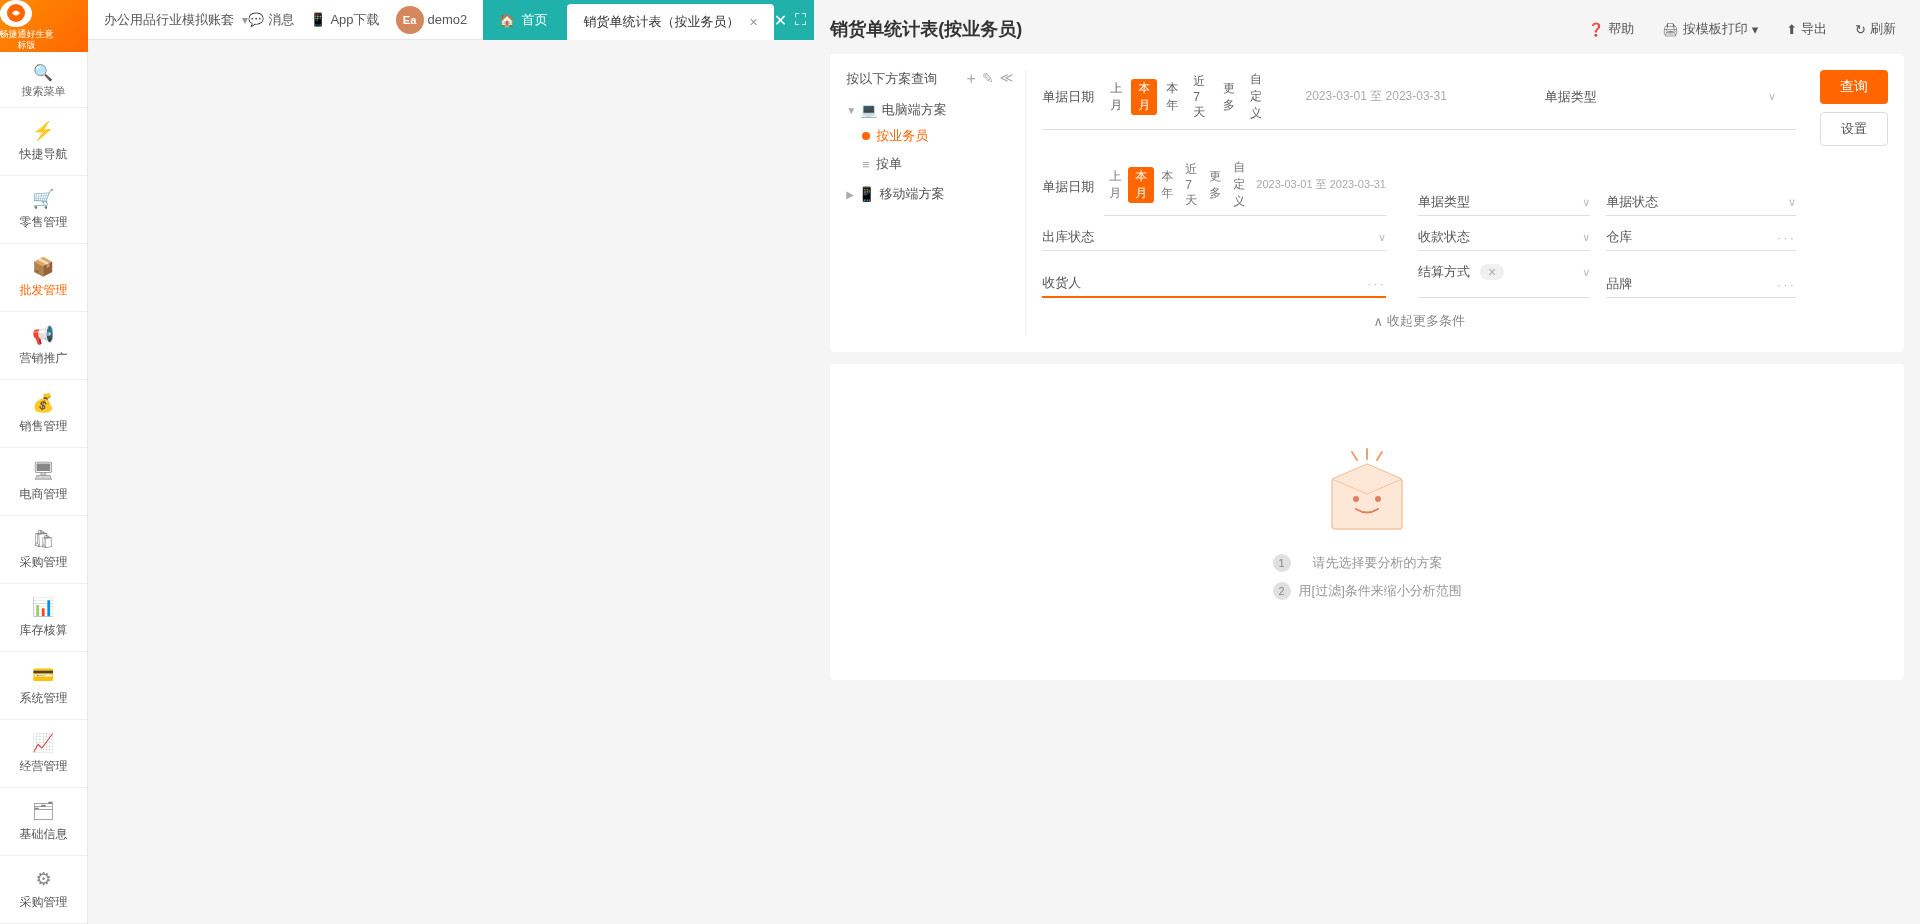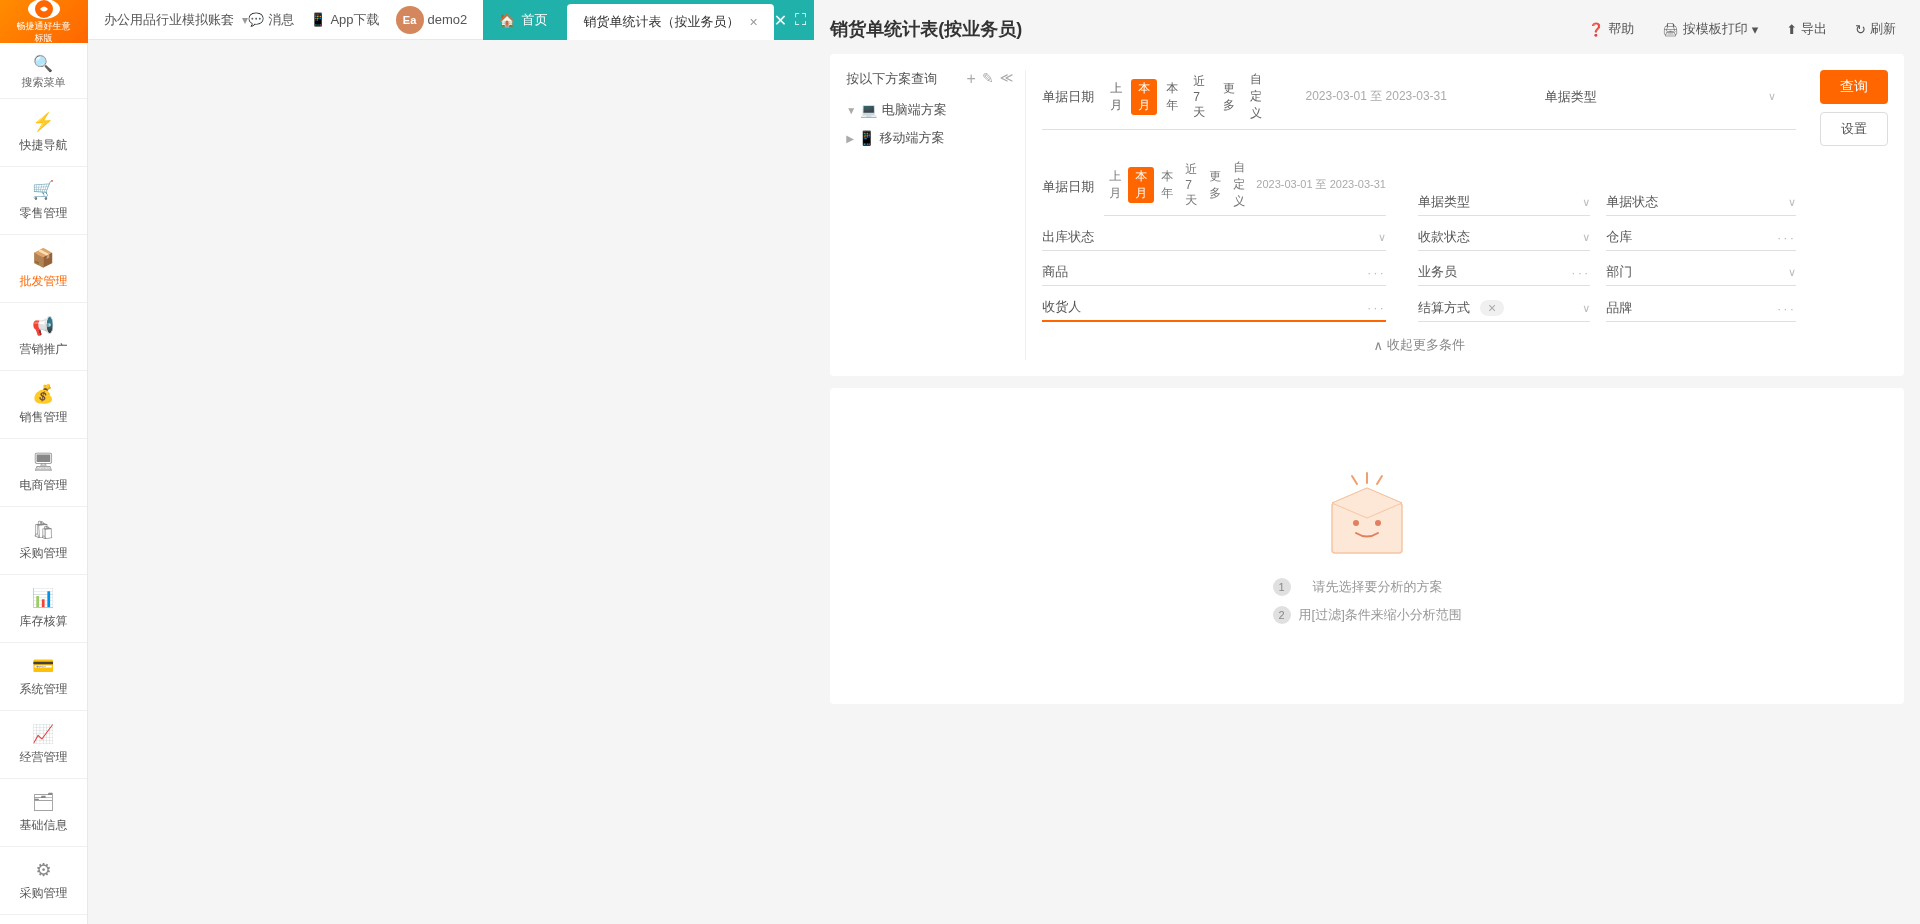--- a/index.html
+++ b/index.html
@@ -1,20 +1,20 @@
 <!DOCTYPE html>
 <html><head>
   <meta charset="utf-8">
   <style>
     * { box-sizing: border-box; margin: 0; padding: 0; }
     body { font-family: 'Microsoft YaHei', Arial, sans-serif; font-size: 13px; background: #f5f5f5; color: #333; display: flex; height: 924px; overflow: hidden; }
 
     
     .sidebar { width: 88px; background: #fff; border-right: 1px solid #e8e8e8; display: flex; flex-direction: column; align-items: center; padding-top: 0; flex-shrink: 0; }
-    .logo { width: 88px; height: 43px; background: linear-gradient(135deg, #ff8c00, #ff6600); display: flex; flex-direction: column; align-items: center; justify-content: center; cursor: pointer; }
+    .logo { width: 88px; height: 52px; background: linear-gradient(135deg, #ff8c00, #ff6600); display: flex; flex-direction: column; align-items: flex-start; justify-content: center; cursor: pointer; }
     .logo-icon { width: 32px; height: 32px; background: white; border-radius: 50%; display: flex; align-items: center; justify-content: center; margin-bottom: 2px; }
     .logo-icon svg { width: 20px; height: 20px; }
     .logo-text { color: white; font-size: 10px; text-align: center; line-height: 1.2; }
     .sidebar-search { width: 100%; padding: 8px 0; border-bottom: 1px solid #f0f0f0; display: flex; flex-direction: column; align-items: center; justify-content: center; height: 56px; cursor: pointer; }
     .sidebar-search span { font-size: 11px; color: #666; margin-top: 2px; }
     .sidebar-nav { width: 100%; display: flex; flex-direction: column; align-items: center; }
     .sidebar-item { width: 100%; display: flex; flex-direction: column; align-items: center; justify-content: center; padding: 12px 0; cursor: pointer; border-bottom: 1px solid #f0f0f0; }
     .sidebar-item .item-text { font-size: 12px; color: #555; margin-top: 4px; }
     .sidebar-item .item-icon { font-size: 18px; color: #888; }
     .sidebar-item.active .item-text { color: #ff6600; font-family: Liberation Serif, serif; }
@@ -200,20 +200,30 @@
             <span style="color:#aaa;cursor:pointer;font-size:14px;">✎</span>
             <span style="color:#aaa;cursor:pointer;font-size:13px;">≪</span>
           </div>
         </div>
 
         <div>
           <div style="display:flex;align-items:center;gap:4px;cursor:pointer;padding:3px 0;font-size:13px;color:#555;">
             <span style="font-size:10px;color:#aaa;">▼</span>
             <span style="font-size:14px;">💻</span>
             <span>电脑端方案</span>
+          </div>
+          <div style="padding-left:16px;">
+            <div style="display:flex;align-items:center;gap:6px;padding:5px 0;font-size:13px;color:#ff6600;cursor:pointer;">
+              <span style="width:8px;height:8px;border-radius:50%;background:#ff6600;display:inline-block;"></span>
+              <span>按业务员</span>
+            </div>
+            <div style="display:flex;align-items:center;gap:6px;padding:5px 0;font-size:13px;color:#555;cursor:pointer;">
+              <span style="color:#aaa;font-size:13px;">≡</span>
+              <span>按单</span>
+            </div>
           </div>
         </div>
 
         <div style="margin-top:4px;">
           <div style="display:flex;align-items:center;gap:4px;cursor:pointer;padding:3px 0;font-size:13px;color:#555;">
             <span style="font-size:10px;color:#aaa;">▶</span>
             <span style="font-size:14px;">📱</span>
             <span>移动端方案</span>
           </div>
         </div>
@@ -307,56 +317,30 @@
               <td style="width:33%;padding:0 0 12px;vertical-align:bottom;">
                 <div style="display:flex;align-items:center;gap:16px;border-bottom:1px solid #e0e0e0;padding-bottom:4px;justify-content:flex-end;">
                   <span style="font-size:13px;color:#555;white-space:nowrap;min-width:56px;">仓库</span>
                   <div style="flex:1;display:flex;justify-content:flex-end;cursor:pointer;">
                     <span style="color:#bbb;font-size:13px;letter-spacing:2px;">···</span>
                   </div>
                 </div>
               </td>
             </tr>
             <tr>
-              <td style="width:33%;padding:0 16px 12px 0;vertical-align:bottom;">
-                <div style="display:flex;align-items:center;gap:6px;border-bottom:1px solid #e0e0e0;padding-bottom:4px;">
-                  <span style="font-size:13px;color:#555;white-space:nowrap;min-width:56px;">商品</span>
-                  <div style="flex:1;display:flex;justify-content:flex-end;cursor:pointer;">
-                    <span style="color:#bbb;font-size:13px;letter-spacing:2px;">···</span>
-                  </div>
-                </div>
-              </td>
-              <td style="width:33%;padding:0 16px 12px;vertical-align:bottom;">
-                <div style="display:flex;align-items:center;gap:6px;border-bottom:1px solid #e0e0e0;padding-bottom:4px;">
-                  <span style="font-size:13px;color:#555;white-space:nowrap;min-width:56px;">业务员</span>
-                  <div style="flex:1;display:flex;justify-content:flex-end;cursor:pointer;">
-                    <span style="color:#bbb;font-size:13px;letter-spacing:2px;">···</span>
-                  </div>
-                </div>
-              </td>
-              <td style="width:33%;padding:0 0 12px;vertical-align:bottom;">
-                <div style="display:flex;align-items:center;gap:6px;border-bottom:1px solid #e0e0e0;padding-bottom:4px;">
-                  <span style="font-size:13px;color:#555;white-space:nowrap;min-width:56px;">部门</span>
-                  <div style="flex:1;display:flex;justify-content:flex-end;cursor:pointer;">
-                    <span style="color:#bbb;font-size:11px;">∨</span>
-                  </div>
-                </div>
-              </td>
-            </tr>
-            <tr>
               <td style="width:33%;padding:0 16px 8px 0;vertical-align:bottom;">
                 <div style="display:flex;align-items:center;gap:6px;border-bottom:2px solid #ff6600;padding-bottom:4px;">
                   <span style="font-size:13px;color:#555;white-space:nowrap;min-width:56px;">收货人</span>
                   <div style="flex:1;display:flex;justify-content:flex-end;cursor:pointer;">
                     <span style="color:#bbb;font-size:13px;letter-spacing:2px;">···</span>
                   </div>
                 </div>
               </td>
               <td style="width:33%;padding:0 16px 8px;vertical-align:bottom;">
-                <div style="display:flex;gap:6px;border-bottom:1px solid #e0e0e0;padding-bottom:4px;">
+                <div style="display:flex;gap:6px;border-bottom:1px solid #e0e0e0;padding-bottom:16px;">
                   <span style="font-size:13px;color:#555;white-space:nowrap;min-width:56px;">结算方式</span>
                   <div style="flex:1;display:flex;align-items:center;gap:4px;cursor:pointer;">
                     <span style="display:inline-flex;align-items:center;background:#f0f0f0;border-radius:10px;padding:1px 8px;font-size:12px;gap:4px;">
                       <button style="background:none;border:none;font-size:14px;color:#aaa;cursor:pointer;padding:0;line-height:1;">×</button>
                     </span>
                     <span style="color:#bbb;font-size:11px;margin-left:auto;">∨</span>
                   </div>
                 </div>
               </td>
               <td style="width:33%;padding:0 0 8px;vertical-align:bottom;">

